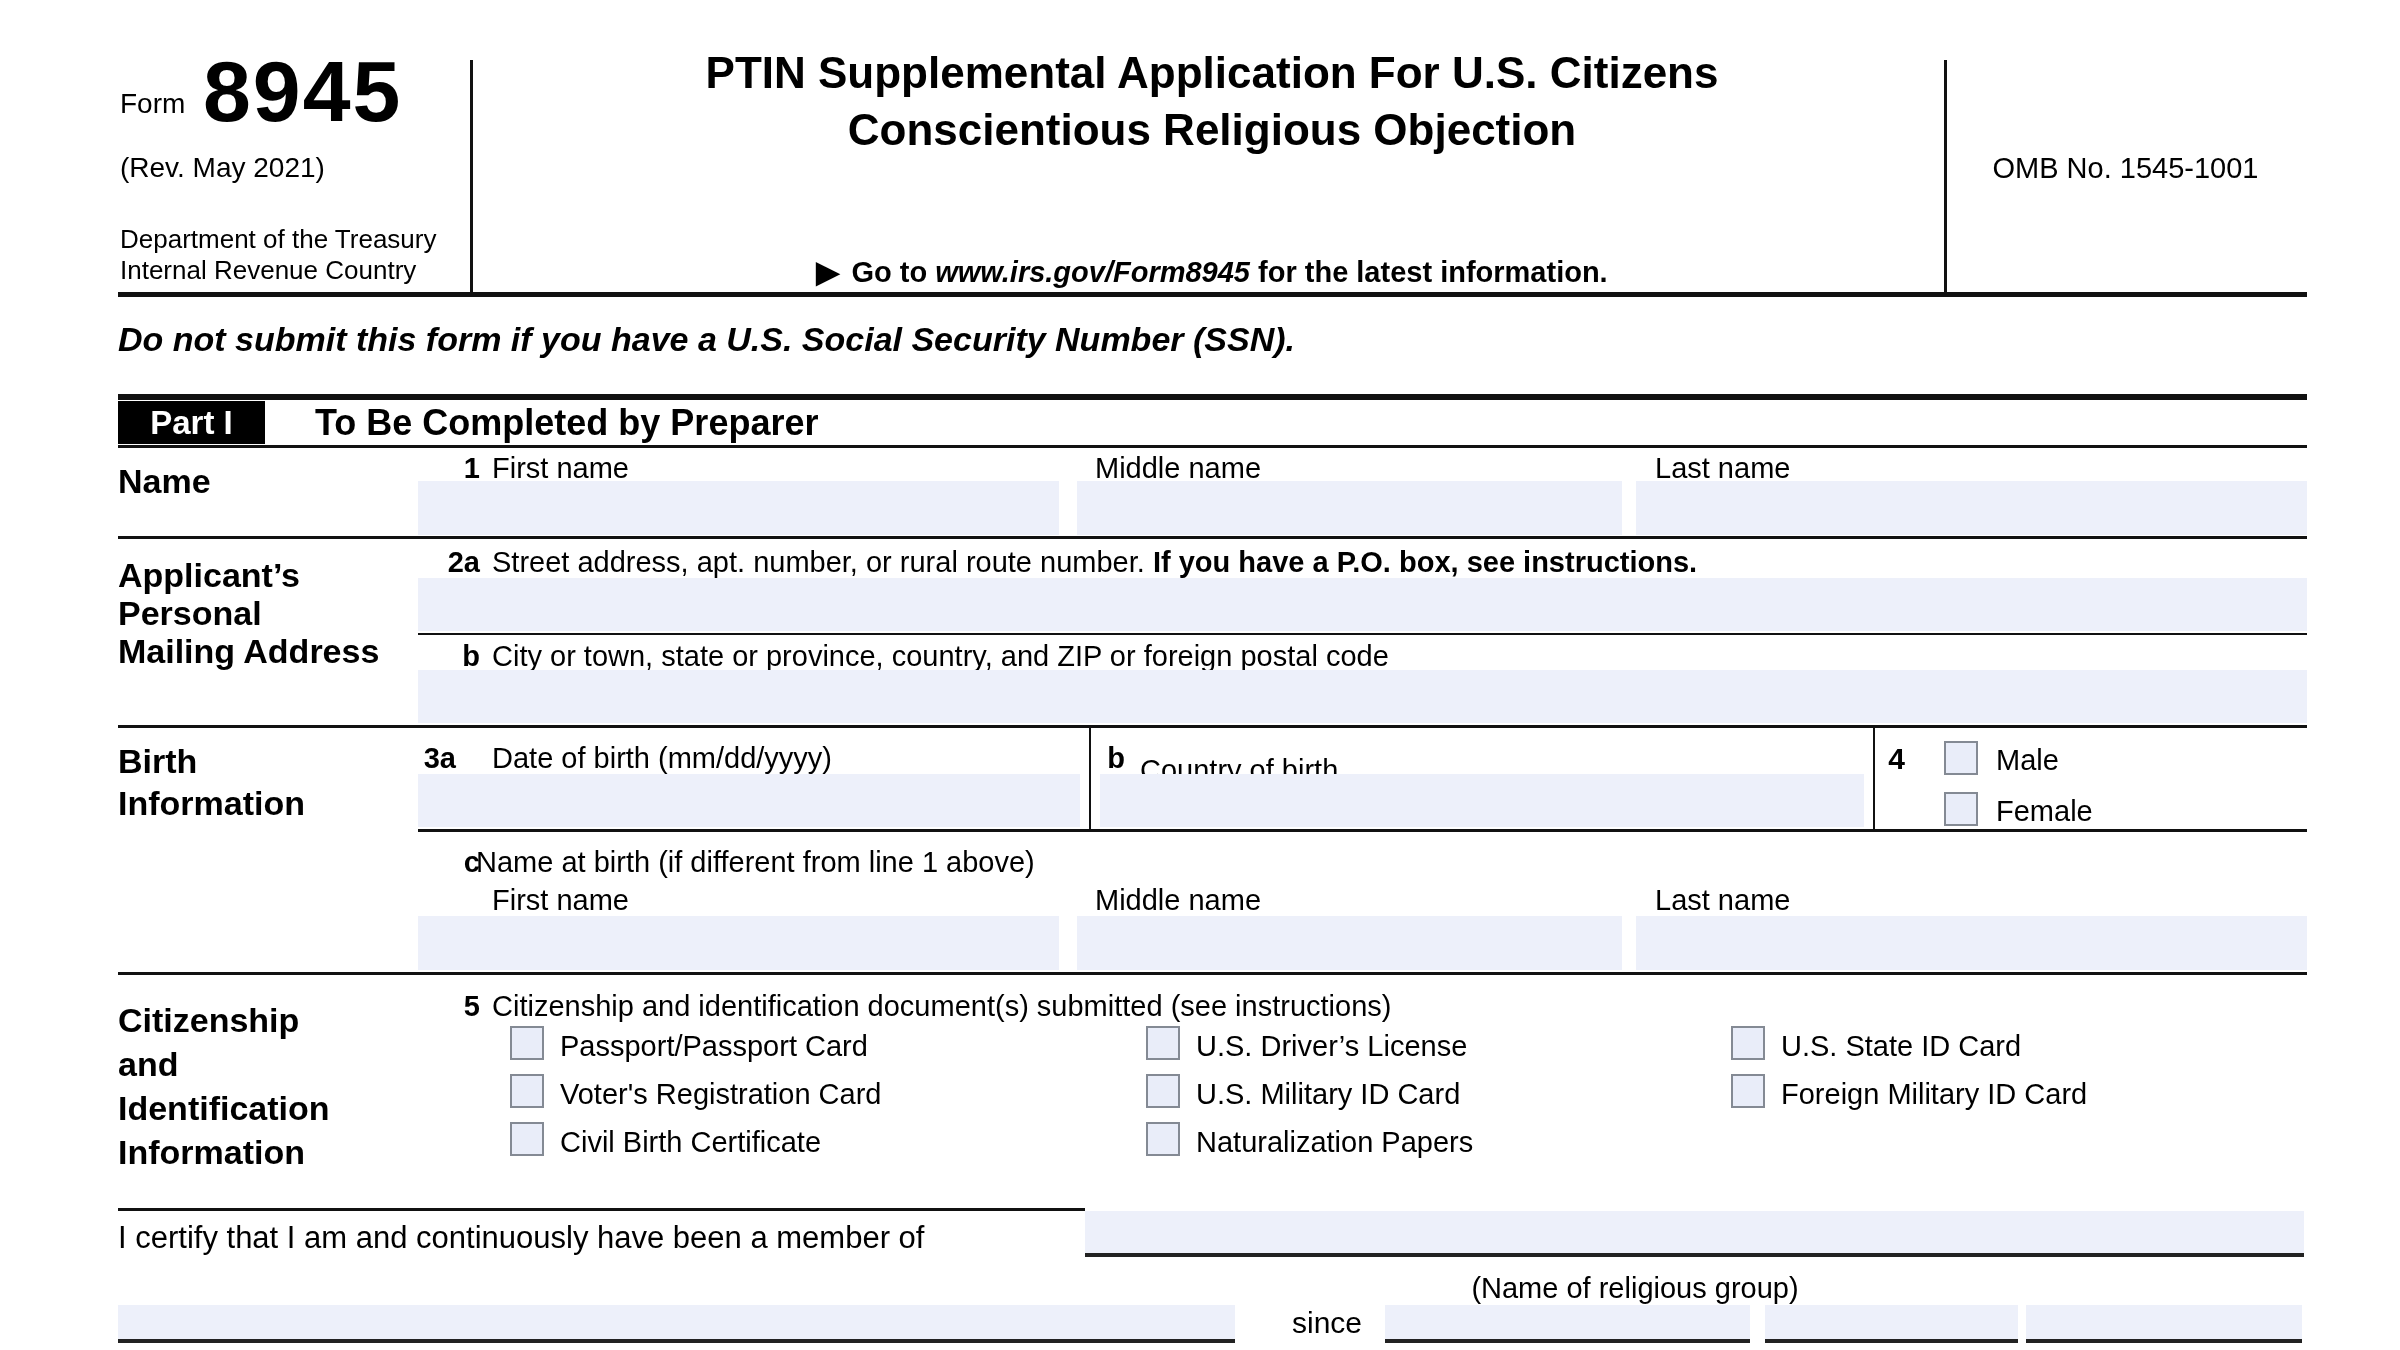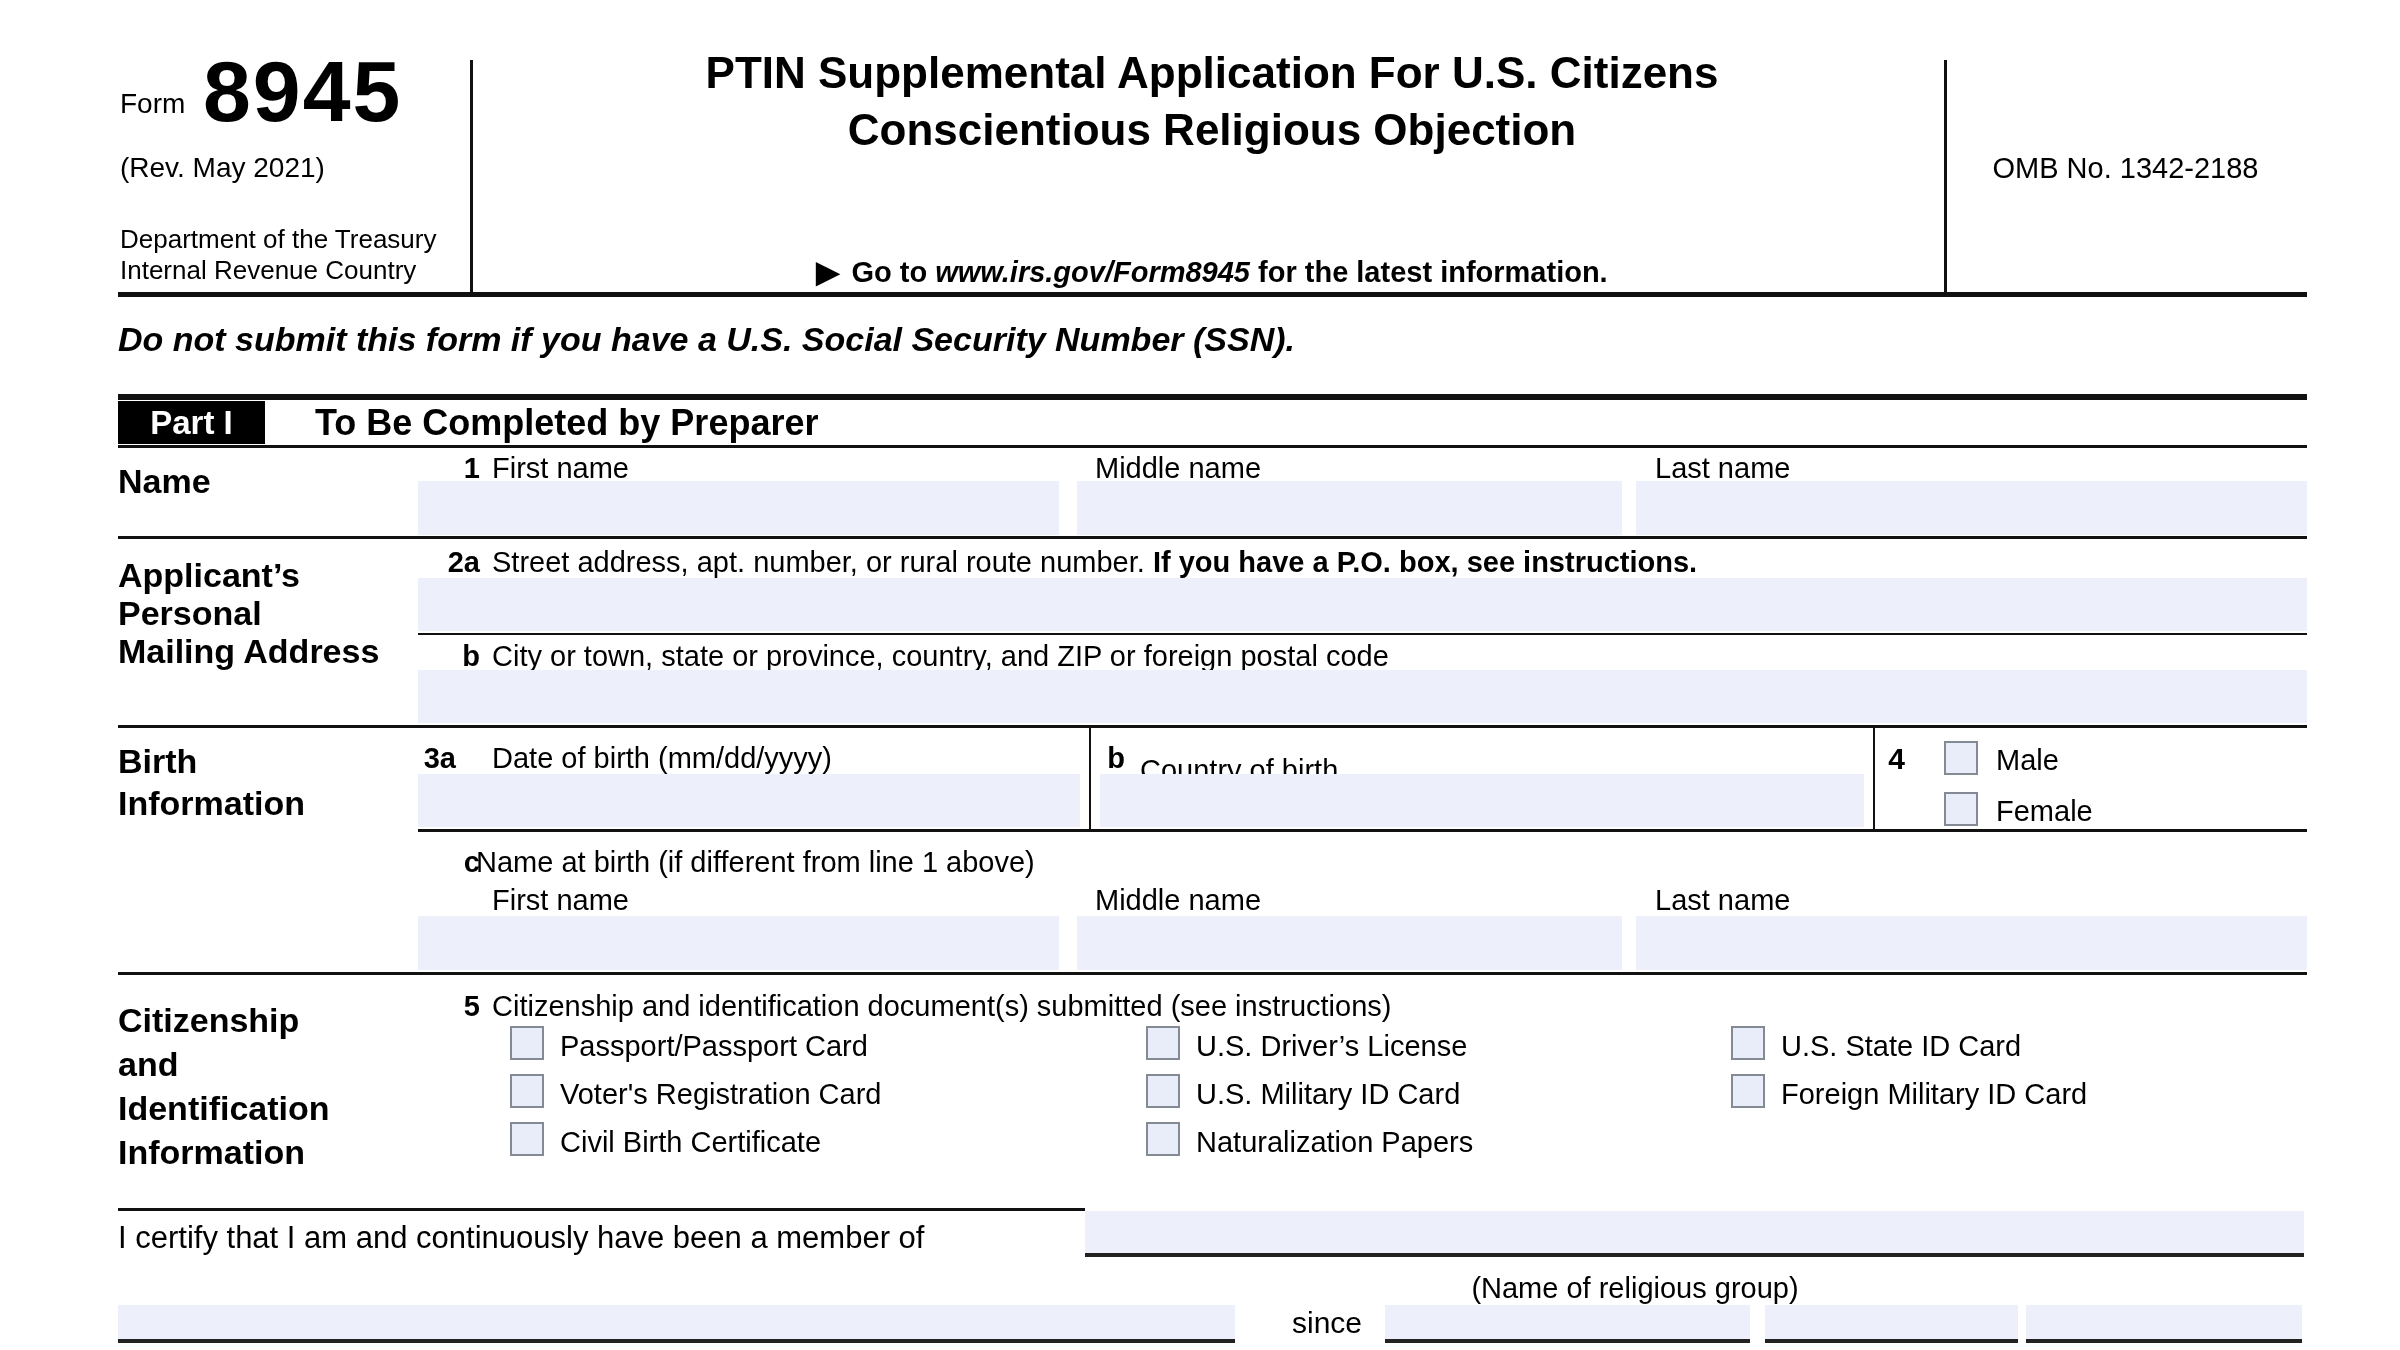--- a/index.html
+++ b/index.html
@@ -53,21 +53,21 @@
 
   <div class="title">
     <div>PTIN Supplemental Application For U.S. Citizens</div>
     <div>Conscientious Religious Objection</div>
   </div>
 
   <div class="goto">
     <span class="arrow">▶</span><span>Go to </span><span class="url">www.irs.gov/Form8945</span><span> for the latest information.</span>
   </div>
 
-  <div class="omb">OMB No. 1342-2188</div>
+  <div class="omb">OMB No. 1545-1001</div>
 
   <div class="rule" style="left:118px;top:292px;width:2189px;height:5px;"></div>
 
   <div class="notice">Do not submit this form if you have a U.S. Social Security Number (SSN).</div>
 
   <div class="partbar">
     <div class="partbox">Part I</div>
     <div class="parttitle">To Be Completed by Preparer</div>
   </div>
 

